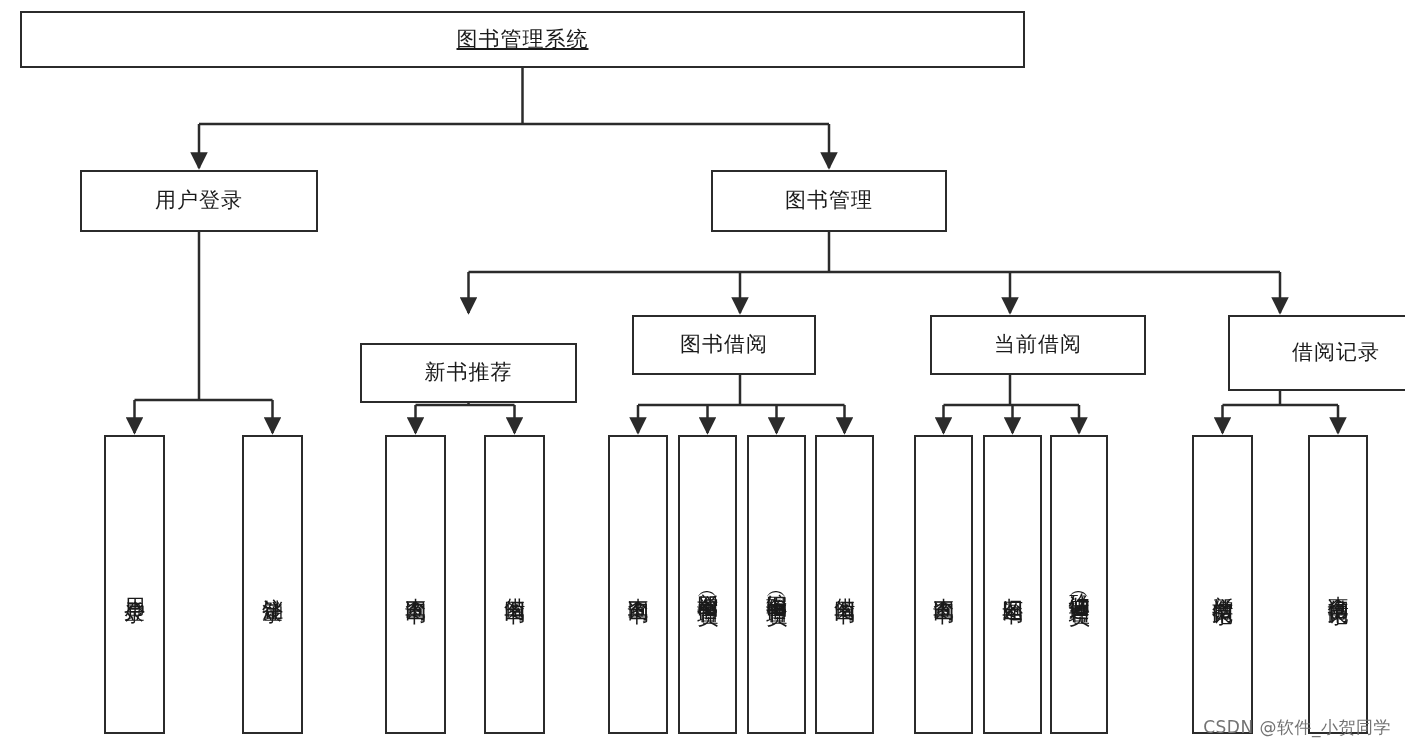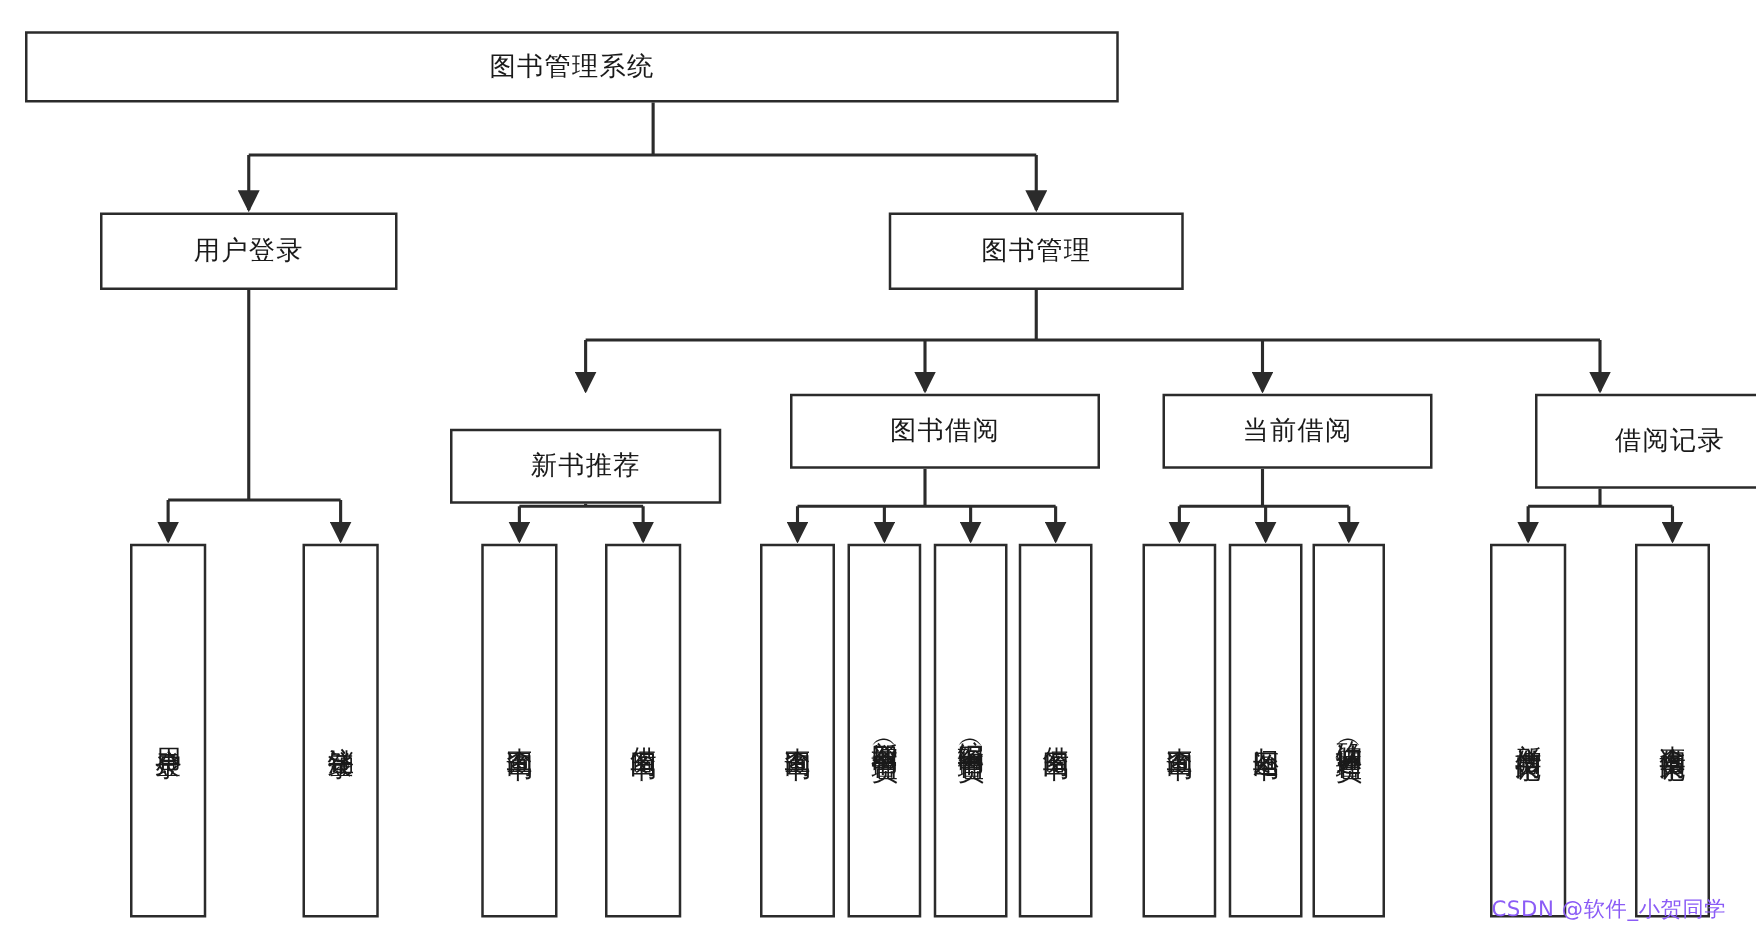--- a/index.html
+++ b/index.html
@@ -56,24 +56,24 @@
   #edge-layer {
     position: absolute;
     left: 0;
     top: 0;
     width: 1405px;
     height: 747px;
     pointer-events: none;
   }
   #watermark {
     position: absolute;
-    right: 24px;
+    right: 14px;
     bottom: 8px;
     font-size: 17px;
-    color: #8b5cf6;
+    color: #737373;
     white-space: nowrap;
     letter-spacing: 0.5px;
   }
 </style>
 </head>
 <body>
 
 <div id="diagram-root">
   <svg id="edge-layer" viewBox="0 0 1405 747" width="1405" height="747">
     <defs>
@@ -112,33 +112,33 @@
         <line x1="1012.5" y1="405" x2="1012.5" y2="433" stroke="#2b2b2b" stroke-width="2.5" marker-end="url(#arrow)"></line>
         <line x1="1079" y1="405" x2="1079" y2="433" stroke="#2b2b2b" stroke-width="2.5" marker-end="url(#arrow)"></line>
         <line x1="1280" y1="375" x2="1280" y2="405" stroke="#2b2b2b" stroke-width="2.5"></line>
         <line x1="1222.5" y1="405" x2="1338" y2="405" stroke="#2b2b2b" stroke-width="2.5"></line>
         <line x1="1222.5" y1="405" x2="1222.5" y2="433" stroke="#2b2b2b" stroke-width="2.5" marker-end="url(#arrow)"></line>
         <line x1="1338" y1="405" x2="1338" y2="433" stroke="#2b2b2b" stroke-width="2.5" marker-end="url(#arrow)"></line>
       </g>
   </svg>
 
   <div id="node-layer">
-      <div class="node horizontal" style="left: 20px; top: 25px; width: 875px; height: 57px;">
+      <div class="node horizontal" style="left: 20px; top: 11px; width: 1005px; height: 57px; text-decoration: underline;">
         <span class="hlabel">图书管理系统</span>
       </div>
       <div class="node horizontal" style="left: 80px; top: 170px; width: 238px; height: 62px;">
         <span class="hlabel">用户登录</span>
       </div>
       <div class="node horizontal" style="left: 711px; top: 170px; width: 236px; height: 62px; align-items: center;">
         <span class="hlabel">图书管理</span>
       </div>
       <div class="node horizontal" style="left: 360px; top: 315px; width: 217px; height: 60px; margin-top: 28px;">
         <span class="hlabel">新书推荐</span>
       </div>
-      <div class="node horizontal" style="left: 632px; top: 315px; width: 248px; height: 60px;">
+      <div class="node horizontal" style="left: 632px; top: 315px; width: 184px; height: 60px;">
         <span class="hlabel">图书借阅</span>
       </div>
       <div class="node horizontal" style="left: 930px; top: 315px; width: 216px; height: 60px;">
         <span class="hlabel">当前借阅</span>
       </div>
       <div class="node horizontal" style="left: 1228px; top: 315px; width: 216px; height: 76px;">
         <span class="hlabel">借阅记录</span>
       </div>
       <div class="node vertical" style="left: 104px; top: 435px; width: 61px; height: 299px;">
         <span class="vlabel">用户登录</span>

